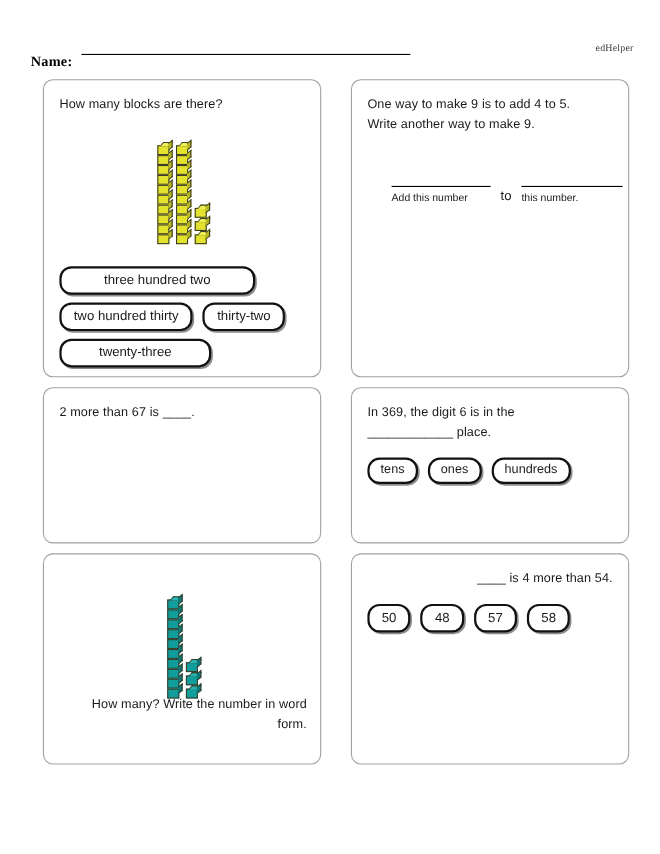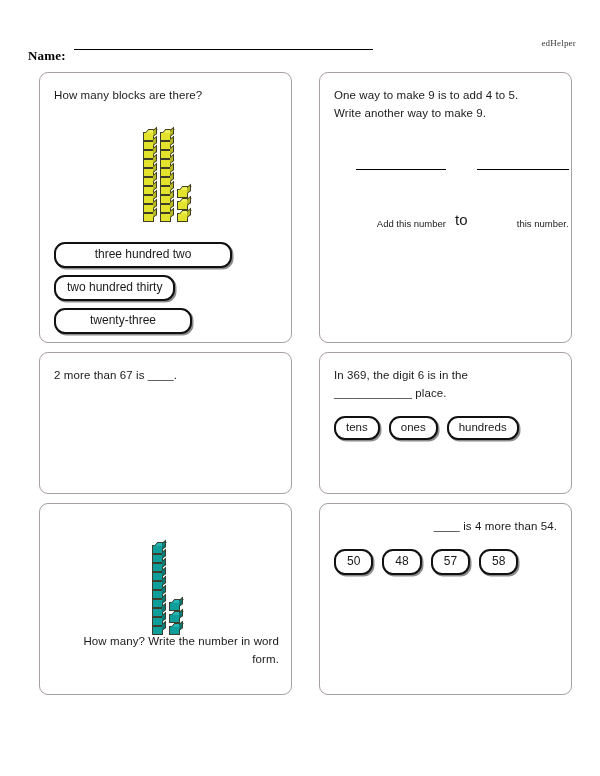--- a/index.html
+++ b/index.html
@@ -168,36 +168,36 @@
   }
   .ones .cube { margin-top: 0; }
 
   
   .blank-group {
     margin-top: 46px;
     display: flex;
     align-items: flex-end;
     padding-left: 22px;
   }
-  .blank-col { display: flex; flex-direction: column; align-items: flex-end; gap: 43px; }
+  .blank-col { display: flex; flex-direction: column; align-items: flex-start; }
   .blank-line {
     border-bottom: 1.4px solid #000;
     height: 1px;
   }
   .blank-line.w1 { width: 90px; }
   .blank-line.w2 { width: 92px; }
   .blank-cap {
     font-size: 9.5px;
     margin-top: 5px;
     color: #1a1a1a;
     white-space: nowrap;
     font-family: "Liberation Sans", sans-serif;
   }
   .blank-joiner {
-    font-size: 15px;
+    font-size: 12px;
     padding: 0 9px 0 9px;
     position: relative;
     top: -1px;
     color: #1a1a1a;
   }
   .bottom-caption {
     position: absolute;
     left: 14px;
     right: 12px;
     bottom: 26px;
@@ -252,20 +252,21 @@
         <div class="ones">
           <div class="cube yellow top"></div>
           <div class="cube yellow top"></div>
           <div class="cube yellow top"></div>
         </div>
       </div>
 
       <div class="chips" style="margin-top:20px;">
         <div class="chip" style="flex:0 0 100%;max-width:152px;">three hundred two</div>
         <div class="chip">two hundred thirty</div>
+        <div class="chip">thirty-two</div>
         <div class="chip" style="flex:0 0 100%;max-width:112px;">twenty-three</div>
       </div>
     </div>
 
     
     <div class="qbox">
       <div class="qtext">One way to make 9 is to add 4 to 5.</div>
       <div class="qtext">Write another way to make 9.</div>
 
       <div class="blank-group">

